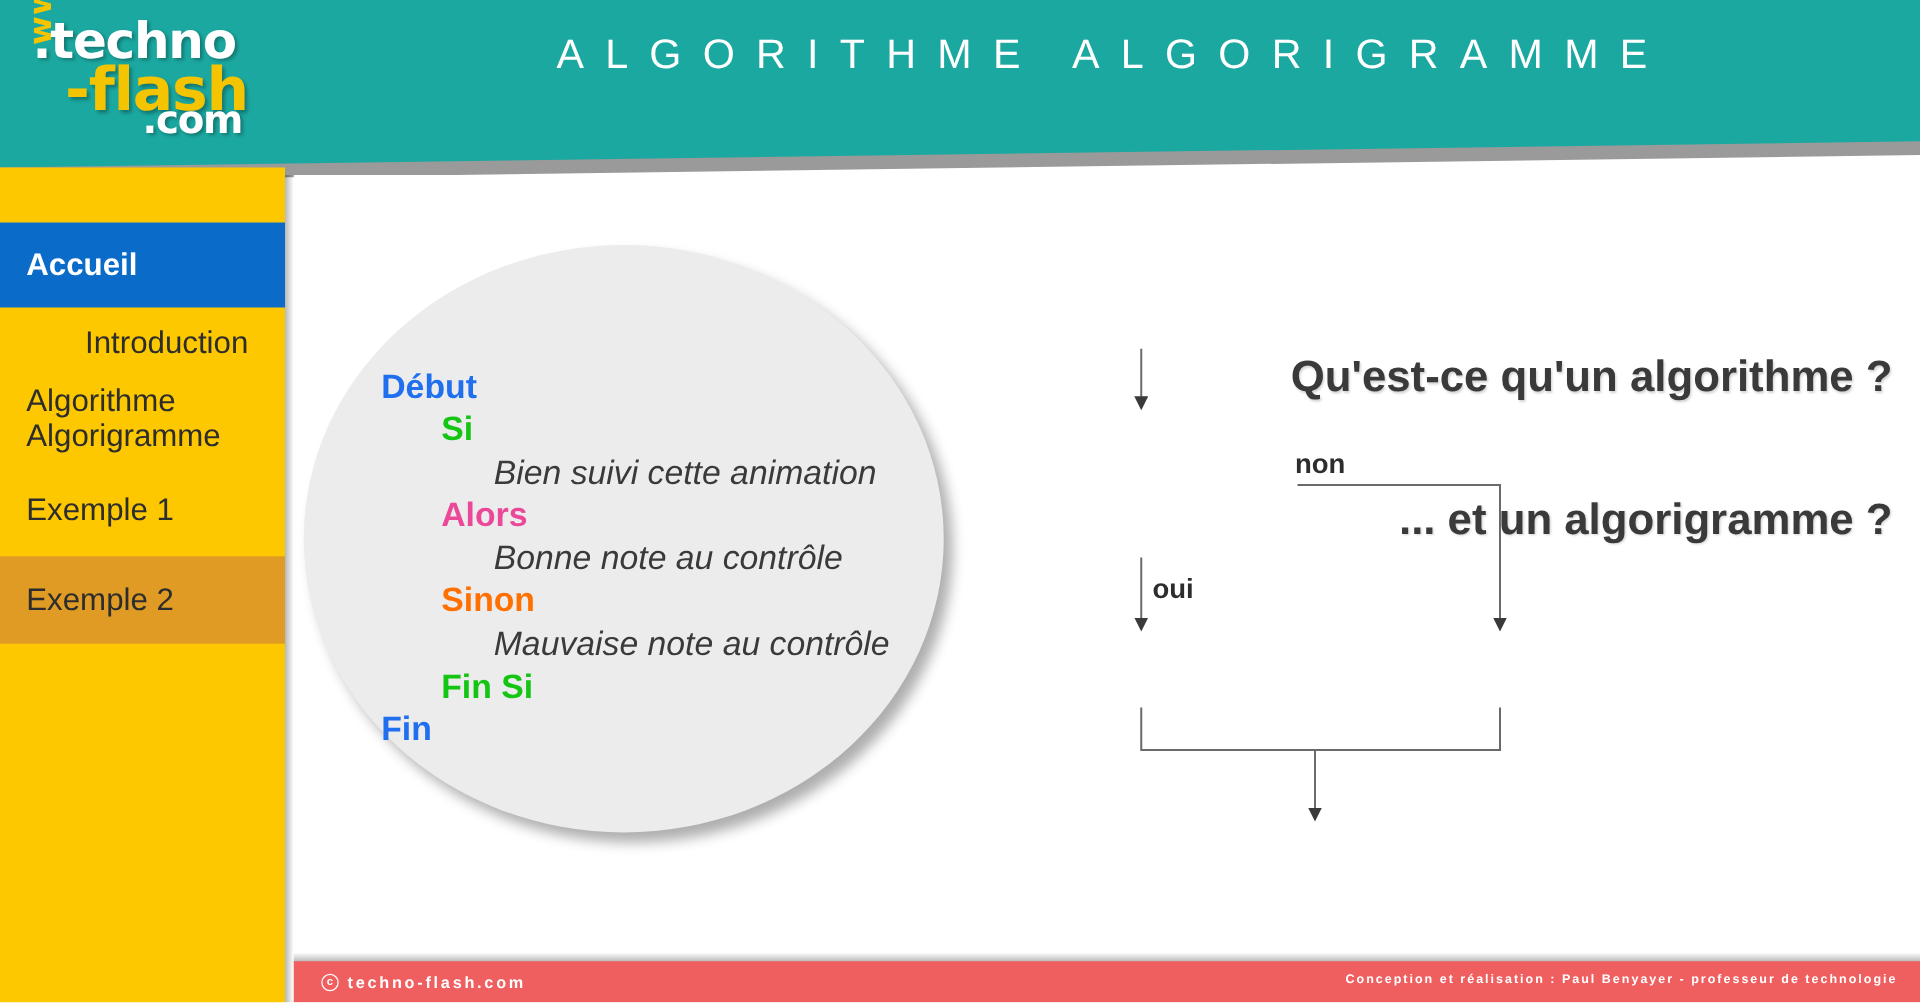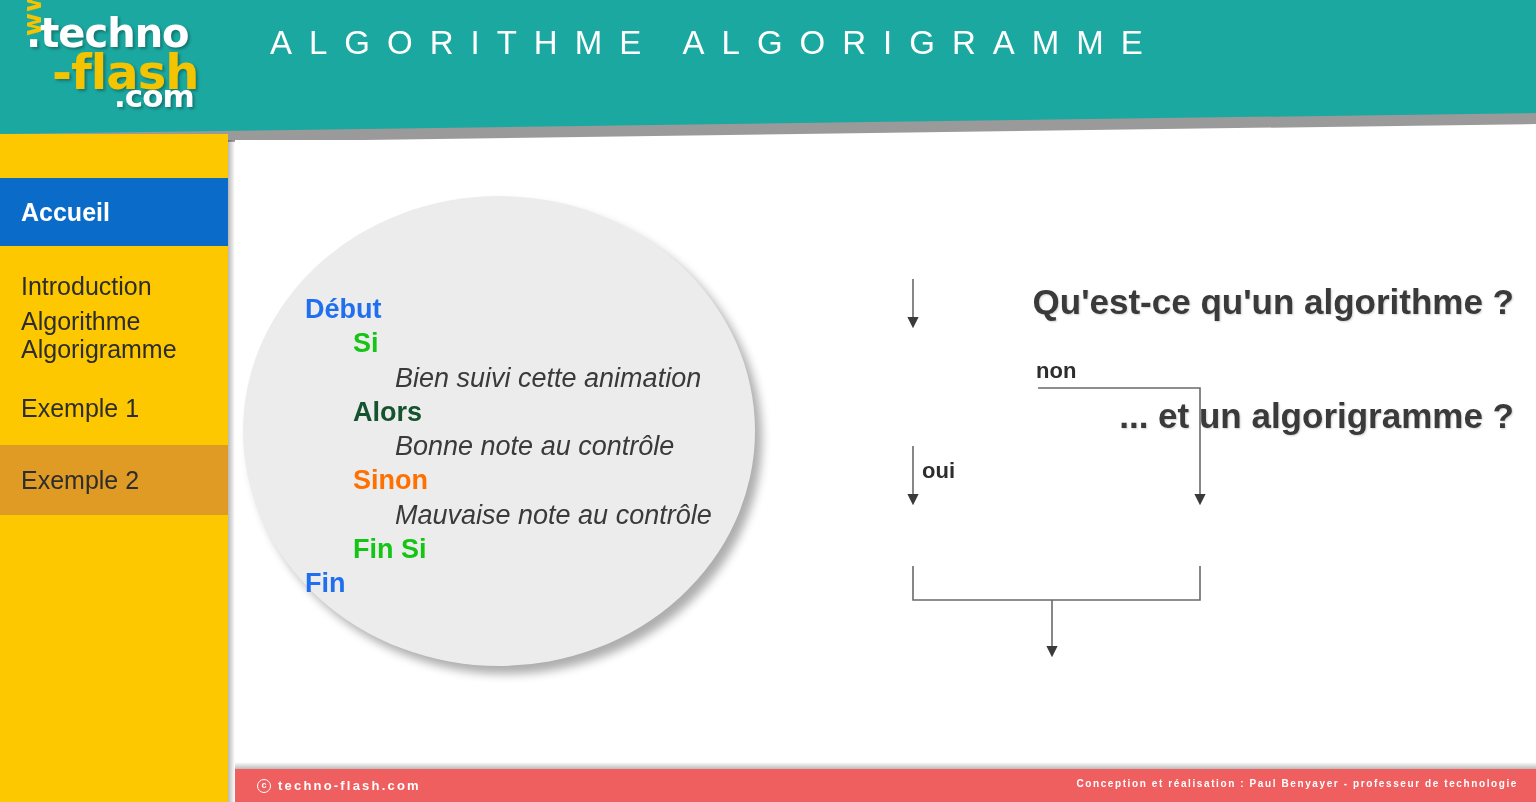--- a/index.html
+++ b/index.html
@@ -31,20 +31,21 @@
     width: 1536px; height: 152px;
     background: #9a9a9a;
     clip-path: polygon(0 118px, 1536px 97px, 1536px 124px, 0 145px);
     z-index: 1;
     filter: blur(0.6px);
   }
   .header-title {
     position: absolute;
     left: 270px; top: 24px;
     width: 1240px;
+    text-align: center;
     color: #ffffff;
     font-size: 33px;
     font-weight: 400;
     letter-spacing: 17px;
     z-index: 5;
     white-space: nowrap;
   }
 
   
   .logo {
@@ -123,21 +124,21 @@
     line-height: 1.12;
   }
   .nav-item.active {
     background: #0a6cc8;
     color: #ffffff;
     font-weight: bold;
   }
   .nav-item.hover { background: #e09b24; }
 
   #nav-accueil   { top: 44px; height: 68px; }
-  #nav-intro     { top: 132px; height: 40px; }
+  #nav-intro     { top: 120px; height: 40px; margin-left: 47px; }
   #nav-algo      { top: 173px; height: 68px; align-items: flex-start; }
   #nav-ex1       { top: 253px; height: 42px; }
   #nav-ex2       { top: 311px; height: 70px; }
   .nav-label2 { display: block; }
 
   
   .content {
     position: absolute;
     left: 235px; top: 140px;
     width: 1301px; height: 622px;
@@ -171,21 +172,21 @@
     left: 305px; top: 292px;
     z-index: 4;
     font-size: 27px;
     line-height: 1.27;
     white-space: nowrap;
   }
   .algo-line { display: block; }
   .kw { font-weight: bold; }
   .kw-debut { color: #1f6fef; }
   .kw-si    { color: #14c514; }
-  .kw-alors { color: #14532d; }
+  .kw-alors { color: #ec4899; }
   .kw-sinon { color: #ff7000; }
   .stmt {
     color: #3a3a3a;
     font-style: italic;
     font-weight: 400;
   }
   .ind1 { padding-left: 48px; }
   .ind2 { padding-left: 90px; }
 
   

